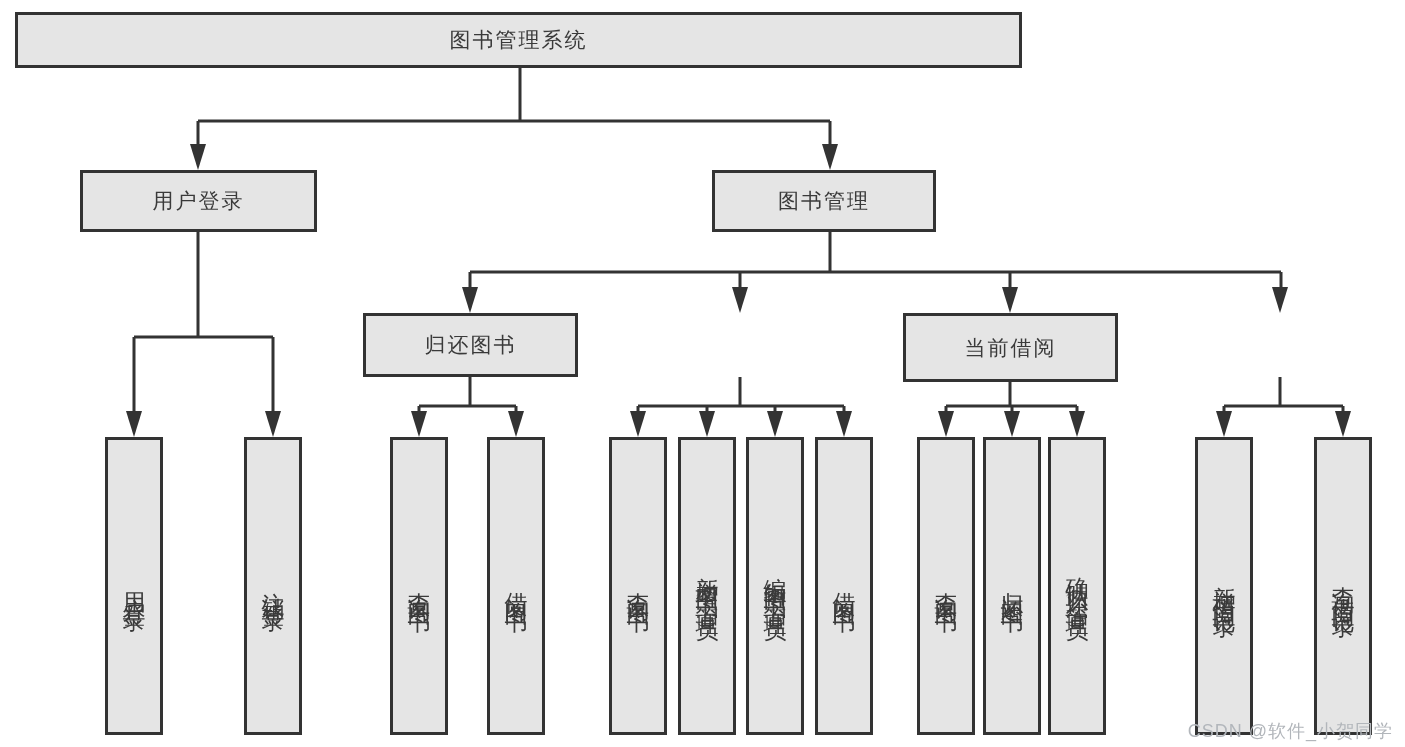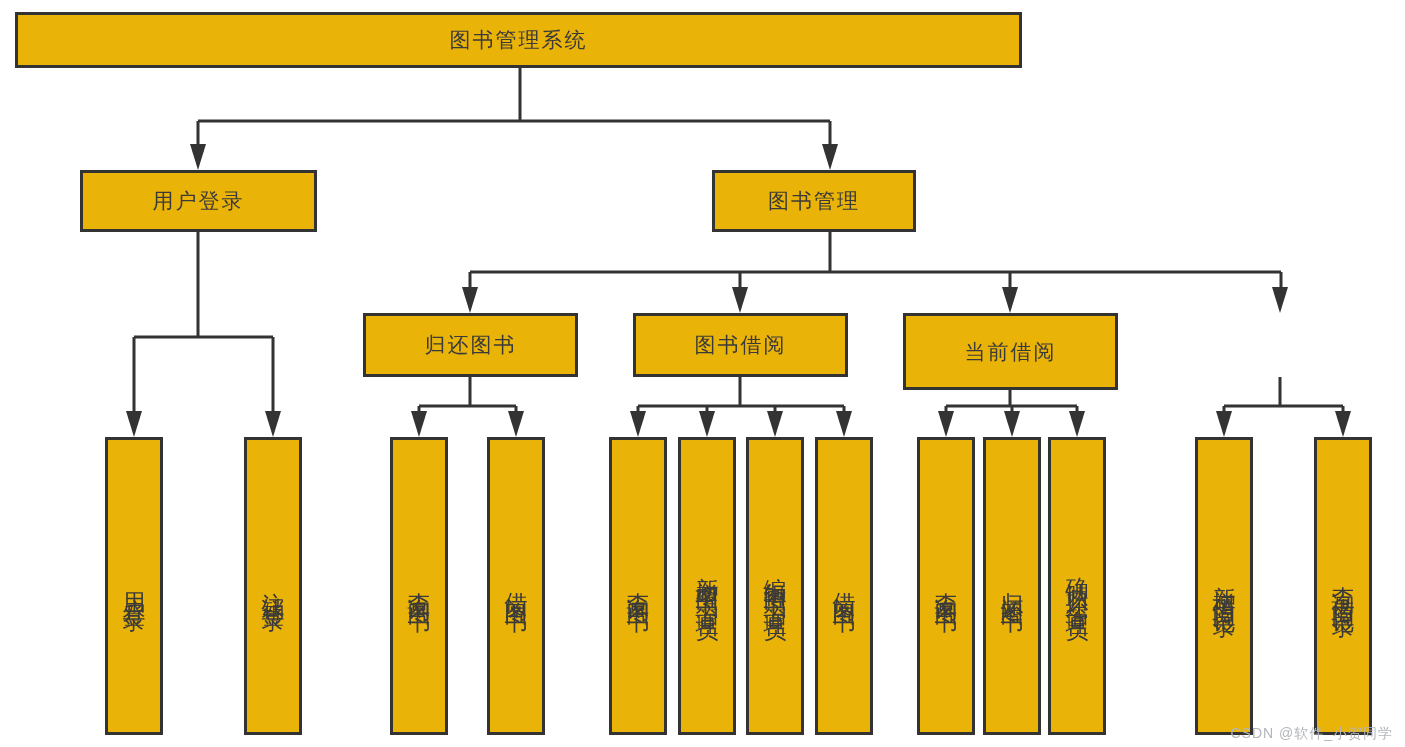--- a/index.html
+++ b/index.html
@@ -18,21 +18,21 @@
   .connectors {
     position: absolute;
     left: 0;
     top: 0;
     z-index: 1;
   }
   .node {
     position: absolute;
     box-sizing: border-box;
     border: 3px solid #333333;
-    background: #eab308;
+    background: #e5e5e5;
     color: #3a3a3a;
     display: flex;
     align-items: center;
     justify-content: center;
     z-index: 2;
   }
   .hnode {
     font-size: 21px;
     letter-spacing: 2px;
     white-space: nowrap;
@@ -41,21 +41,21 @@
     writing-mode: vertical-rl;
     text-orientation: mixed;
     font-size: 23px;
     letter-spacing: 6px;
     line-height: 1;
   }
   .watermark {
     position: absolute;
     right: 12px;
     bottom: 4px;
-    font-size: 14px;
+    font-size: 18px;
     color: #b2b6bb;
     letter-spacing: 1px;
     z-index: 3;
     white-space: nowrap;
   }
 </style>
 </head>
 <body>
 
 <div class="canvas">
@@ -100,31 +100,28 @@
     </g>
   </svg>
 
   <div class="node hnode" style="left:15px;top:12px;width:1007px;height:56px">
     <span>图书管理系统</span>
   </div>
 
   <div class="node hnode" style="left:80px;top:170px;width:237px;height:62px">
     <span>用户登录</span>
   </div>
-  <div class="node hnode" style="left:712px;top:170px;width:204px;height:62px">
+  <div class="node hnode" style="left:712px;top:170px;width:224px;height:62px">
     <span>图书管理</span>
   </div>
 
   <div class="node hnode" style="left:363px;top:313px;width:215px;height:64px">
     <span>归还图书</span>
   </div>
-  <div class="node hnode" style="left:633px;top:313px;width:215px;height:64px">
-    <span>图书借阅</span>
-  </div>
-  <div class="node hnode" style="left:903px;top:313px;width:215px;height:77px">
+  <div class="node hnode" style="left:903px;top:313px;width:215px;height:69px">
     <span>当前借阅</span>
   </div>
 
   <div class="node vnode" style="left:105px;top:437px;width:58px;height:298px">
     <span>用户登录</span>
   </div>
   <div class="node vnode" style="left:244px;top:437px;width:58px;height:298px">
     <span>注销登录</span>
   </div>
 

